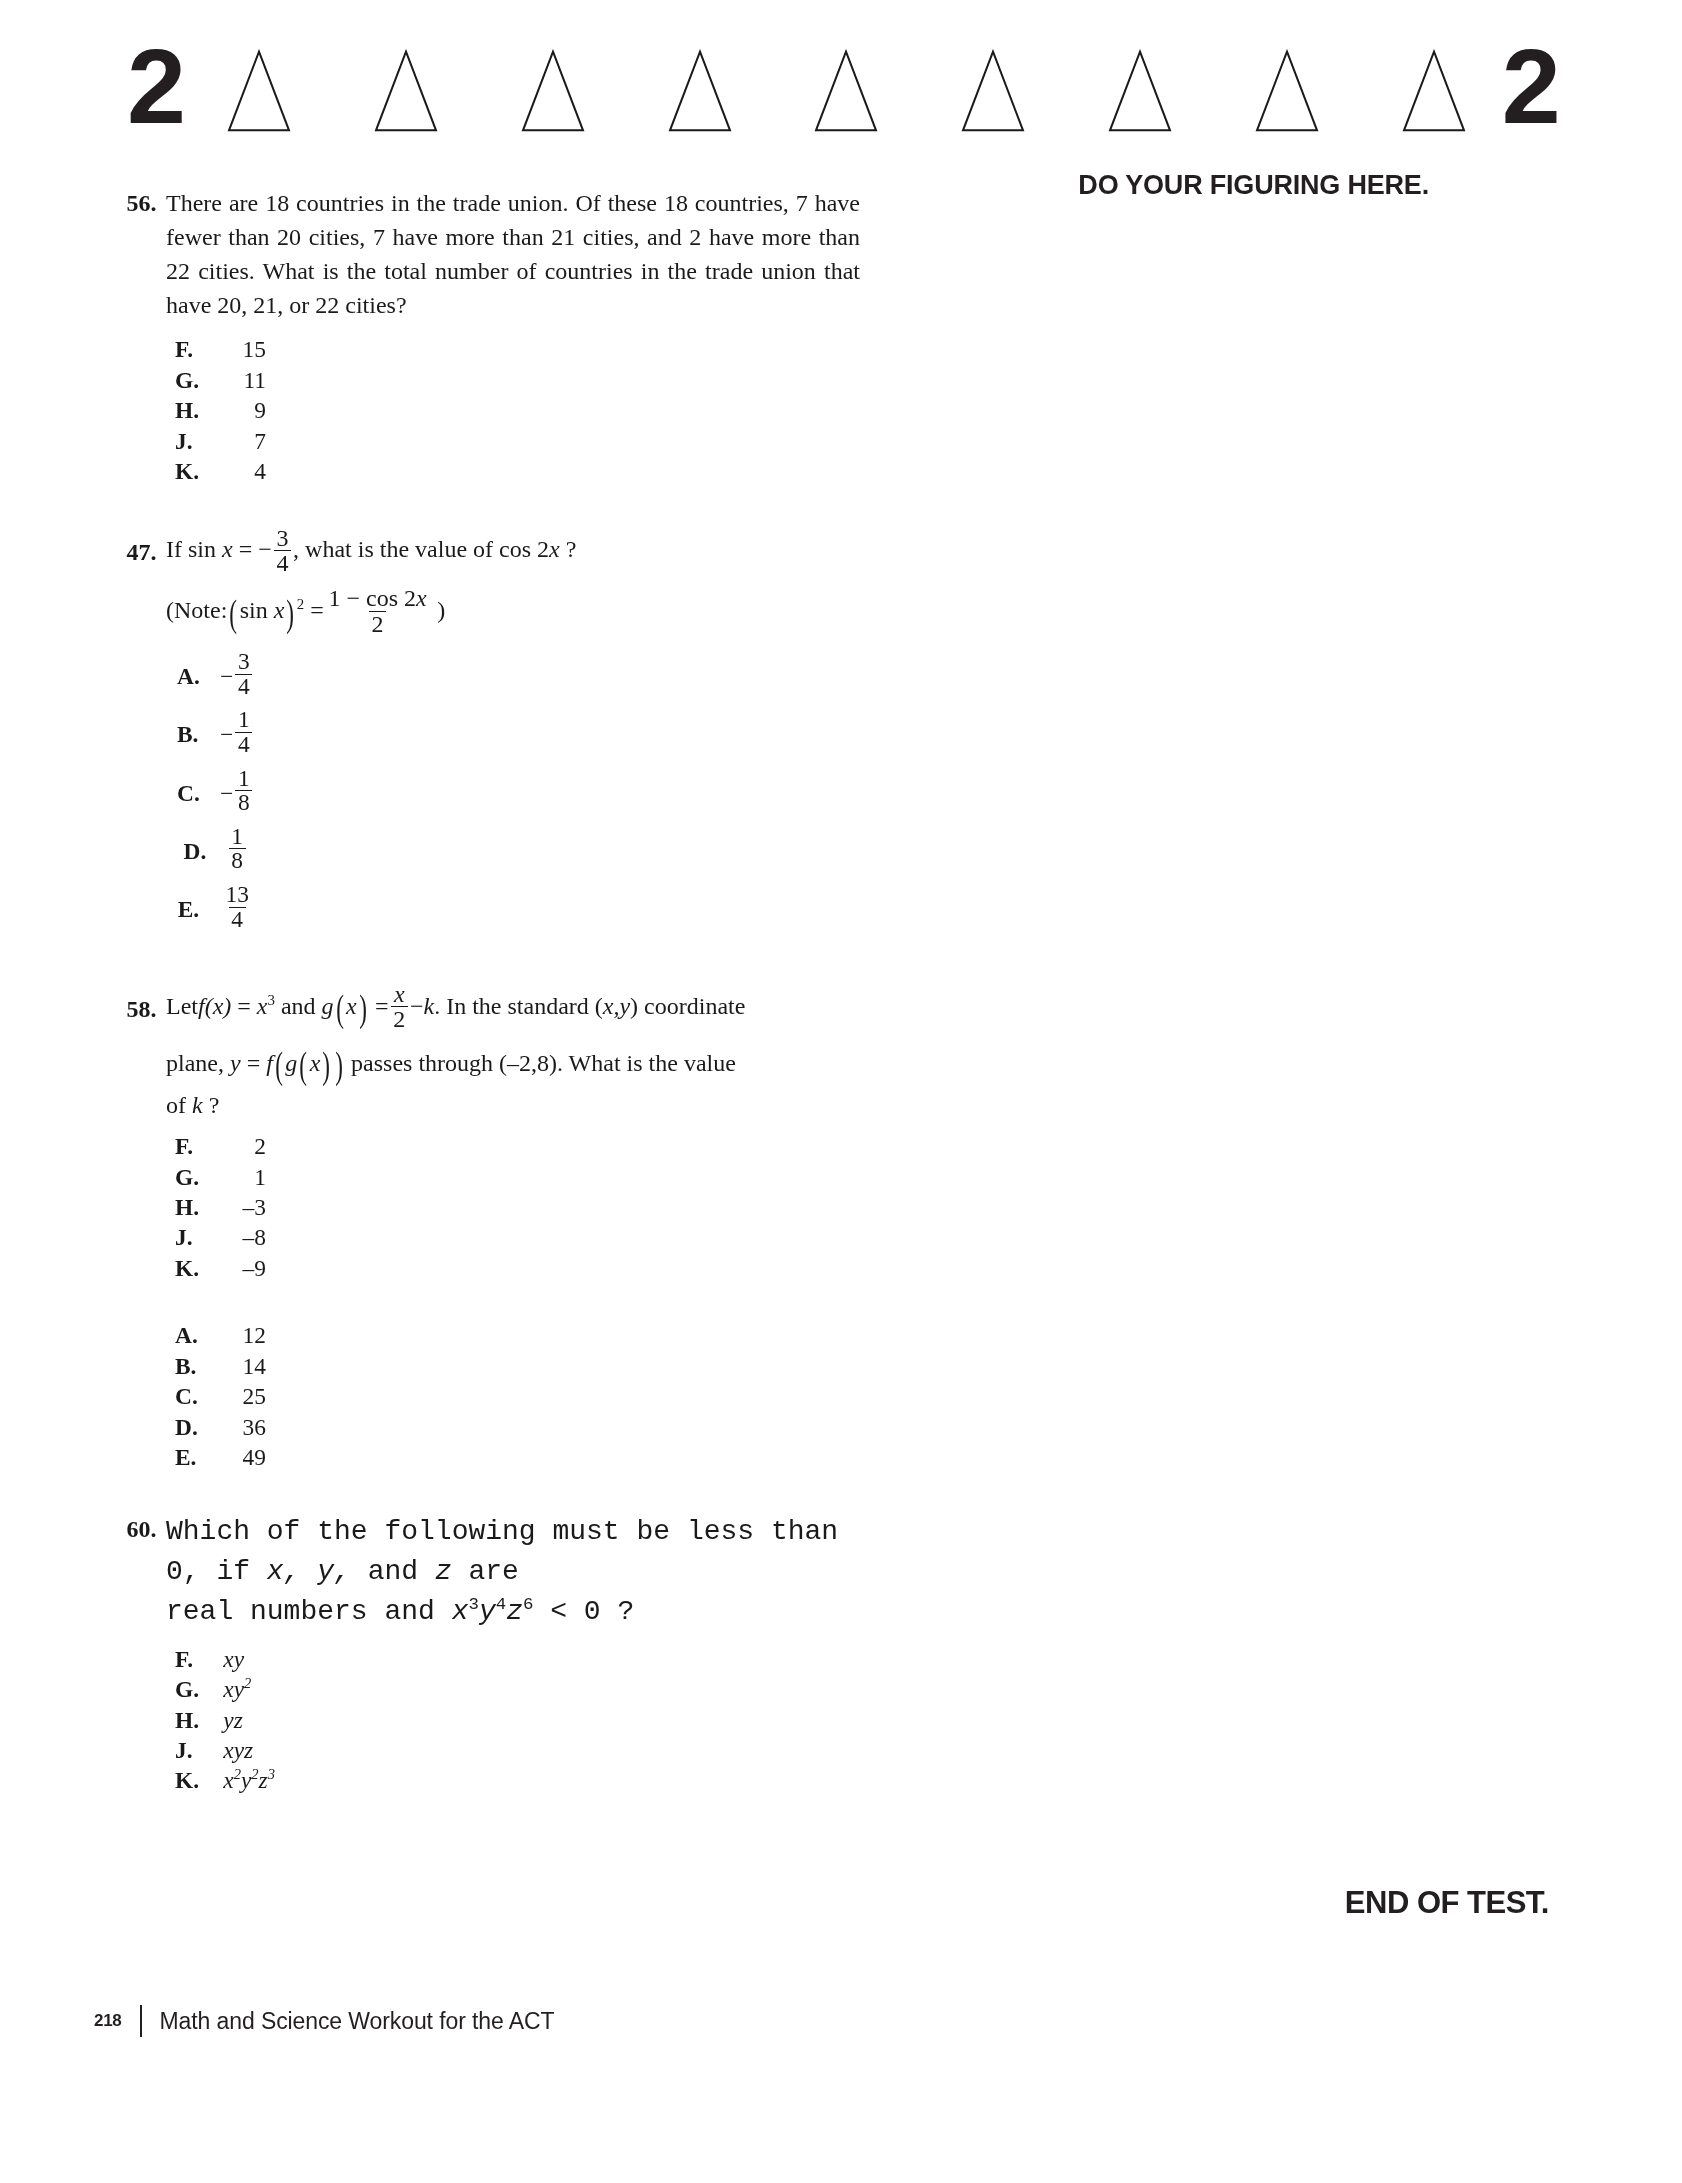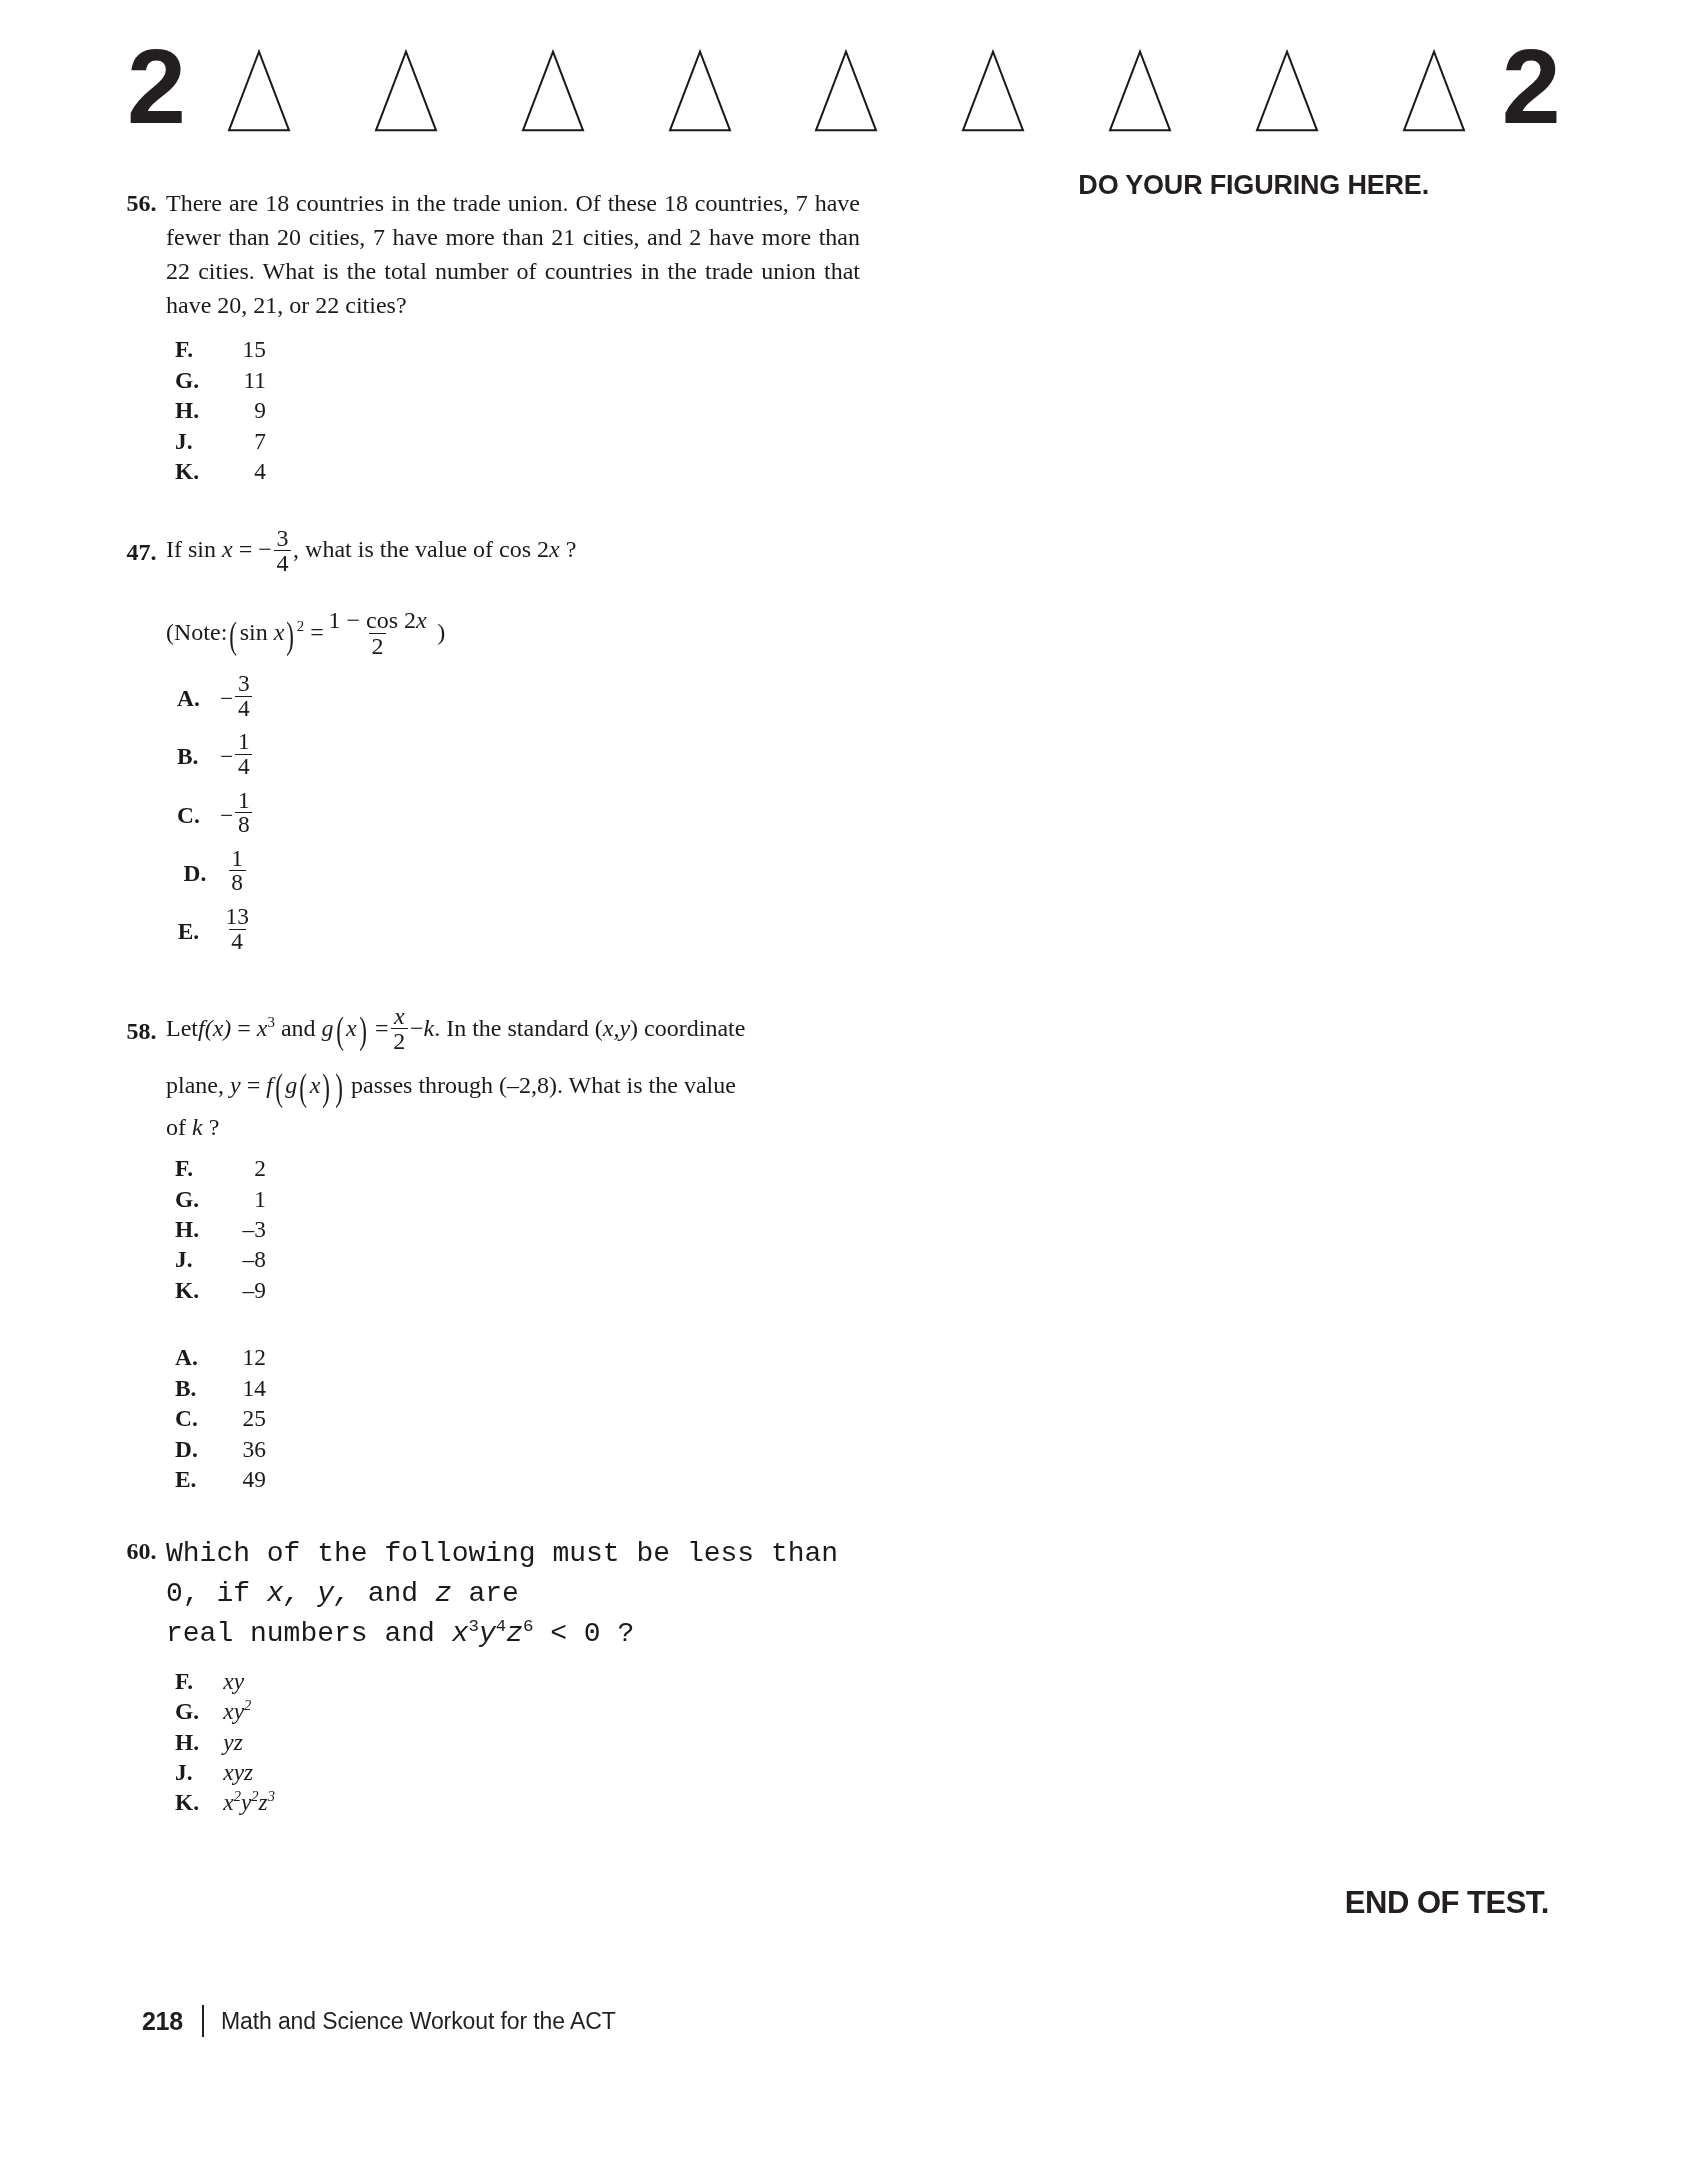--- a/index.html
+++ b/index.html
@@ -206,23 +206,22 @@
     position: absolute;
     left: 94px;
     top: 2005px;
     display: flex;
     align-items: center;
     font-family: "Liberation Sans", "DejaVu Sans", sans-serif;
     color: #231f20;
   }
   .footer-page {
     font-weight: bold;
-    font-size: 25px;
+    font-size: 17px;
     letter-spacing: -0.3px;
-    margin-left: 48px;
   }
   .footer-rule {
     width: 2px;
     height: 32px;
     background: #231f20;
     margin: 0 17.4px 0 18.7px;
   }
   .footer-title {
     font-size: 23px;
     letter-spacing: -0.1px;
@@ -304,21 +303,21 @@
     <div class="q-head" style="align-items:center;">
       <div class="q-num" style="line-height:1.0;">47.</div>
       <div class="q-body" style="line-height:1.0;">
         <span>If sin</span>&nbsp;<span class="it">x</span>&nbsp;<span>= −</span><span class="frac">
             <span class="num">3</span>
             <span class="den">4</span>
           </span><span>, what is the value of cos 2</span><span class="it">x</span>&nbsp;<span>?</span>
       </div>
     </div>
 
-    <div class="q-head" style="margin-top:33px; align-items:center;">
+    <div class="q-head" style="margin-top:11px; align-items:center;">
       <div class="q-num"></div>
       <div class="q-body" style="line-height:1.0;">
         <span>(Note:</span><span class="bigparen">(</span><span>sin</span>&nbsp;<span class="it">x</span><span class="bigparen">)</span><sup class="exp">2</sup>&nbsp;<span>=</span><span class="frac">
             <span class="num"><span>1 − cos 2</span><span class="it">x</span></span>
             <span class="den">2</span>
           </span>&nbsp;<span>)</span>
       </div>
     </div>
 
     <div class="choices frac" style="margin-top:14.7px;">

